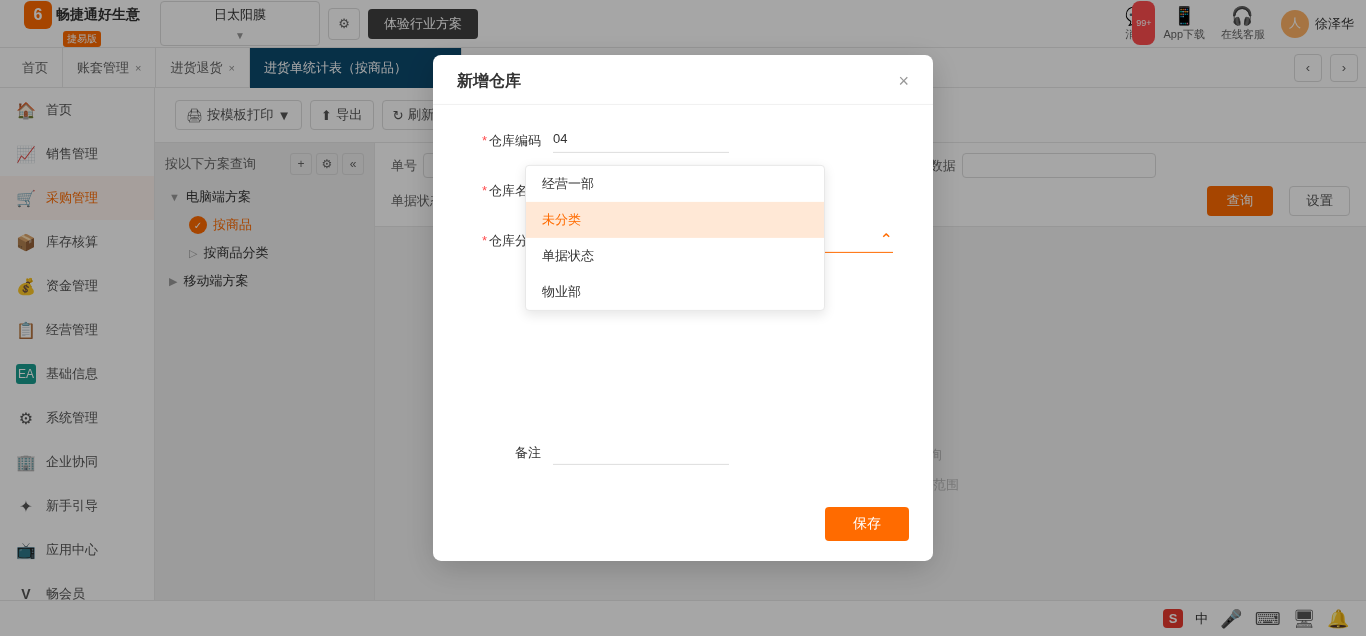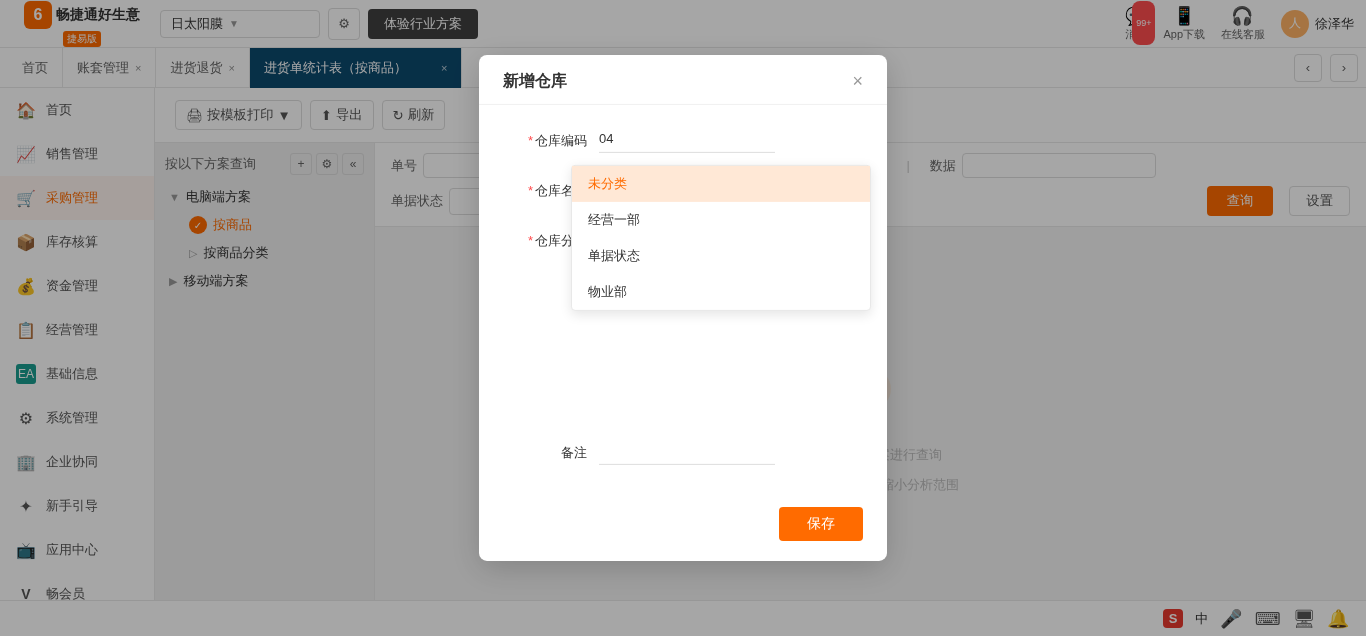--- a/index.html
+++ b/index.html
@@ -15,21 +15,21 @@
       width: 140px; min-width: 140px;
     }
     .logo-top { display: flex; align-items: center; gap: 4px; }
     .logo-icon { width: 28px; height: 28px; background: #ff6b00; border-radius: 6px;
       display: flex; align-items: center; justify-content: center; color: #fff; font-weight: bold; font-size: 16px; }
     .logo-text { font-size: 14px; color: #333; font-weight: bold; }
     .logo-badge { font-size: 10px; color: #fff; background: #ff6b00; border-radius: 3px; padding: 1px 4px; margin-top: 2px; }
 
     .store-selector {
       display: flex; align-items: center; border: 1px solid #ddd; border-radius: 4px;
-      padding: 4px 10px; min-width: 160px; cursor: pointer; gap: 6px; color: #333;
+      padding: 4px 10px; min-width: 160px; cursor: pointer; gap: 6px; color: #333; flex-direction: column;
     }
     .store-selector .arrow { color: #999; font-size: 10px; }
 
     .gear-btn { width: 32px; height: 32px; border: 1px solid #ddd; border-radius: 4px;
       display: flex; align-items: center; justify-content: center; cursor: pointer; color: #666; }
 
     .trial-btn {
       background: #404040; color: #fff; border: none; border-radius: 4px;
       padding: 6px 16px; cursor: pointer; font-size: 13px;
     }
@@ -121,21 +121,21 @@
 
     
     .overlay {
       position: fixed; top: 0; left: 0; width: 100%; height: 100%;
       background: rgba(0,0,0,0.35); z-index: 100;
     }
 
     
     .modal {
       position: fixed; top: 50%; left: 50%; transform: translate(-50%, -52%);
-      background: #fff; border-radius: 8px; width: 408px;
+      background: #fff; border-radius: 8px; width: 500px;
       box-shadow: 0 8px 32px rgba(0,0,0,0.18); z-index: 200;
       padding: 0 0 20px 0;
     }
     .modal-header {
       display: flex; align-items: center; justify-content: space-between;
       padding: 16px 24px 12px; border-bottom: 1px solid #f0f0f0;
     }
     .modal-title { font-size: 16px; font-weight: bold; color: #333; }
     .modal-close { cursor: pointer; color: #999; font-size: 18px; }
     .modal-body { padding: 20px 40px; }
@@ -449,22 +449,22 @@
       <div class="form-label">
         <span class="required-star">*</span><span>仓库分类</span>
       </div>
       <div class="form-input-with-icon">
         <input type="text" style="border-bottom: 1px solid rgb(255, 107, 0);" placeholder="请输入所属分类">
         <span class="input-icon">⌃</span>
       </div>
     </div>
 
     <div class="dropdown-list">
+      <div class="dropdown-item">经营一部</div>
       <div class="dropdown-item highlighted">未分类</div>
-      <div class="dropdown-item">经营一部</div>
       <div class="dropdown-item">单据状态</div>
       <div class="dropdown-item">物业部</div>
     </div>
 
     <div class="form-row" style="margin-top: 180px;">
       <div class="form-label">备注</div>
       <div class="form-input-wrap">
         <input class="form-input" type="text" style="">
       </div>
     </div>

